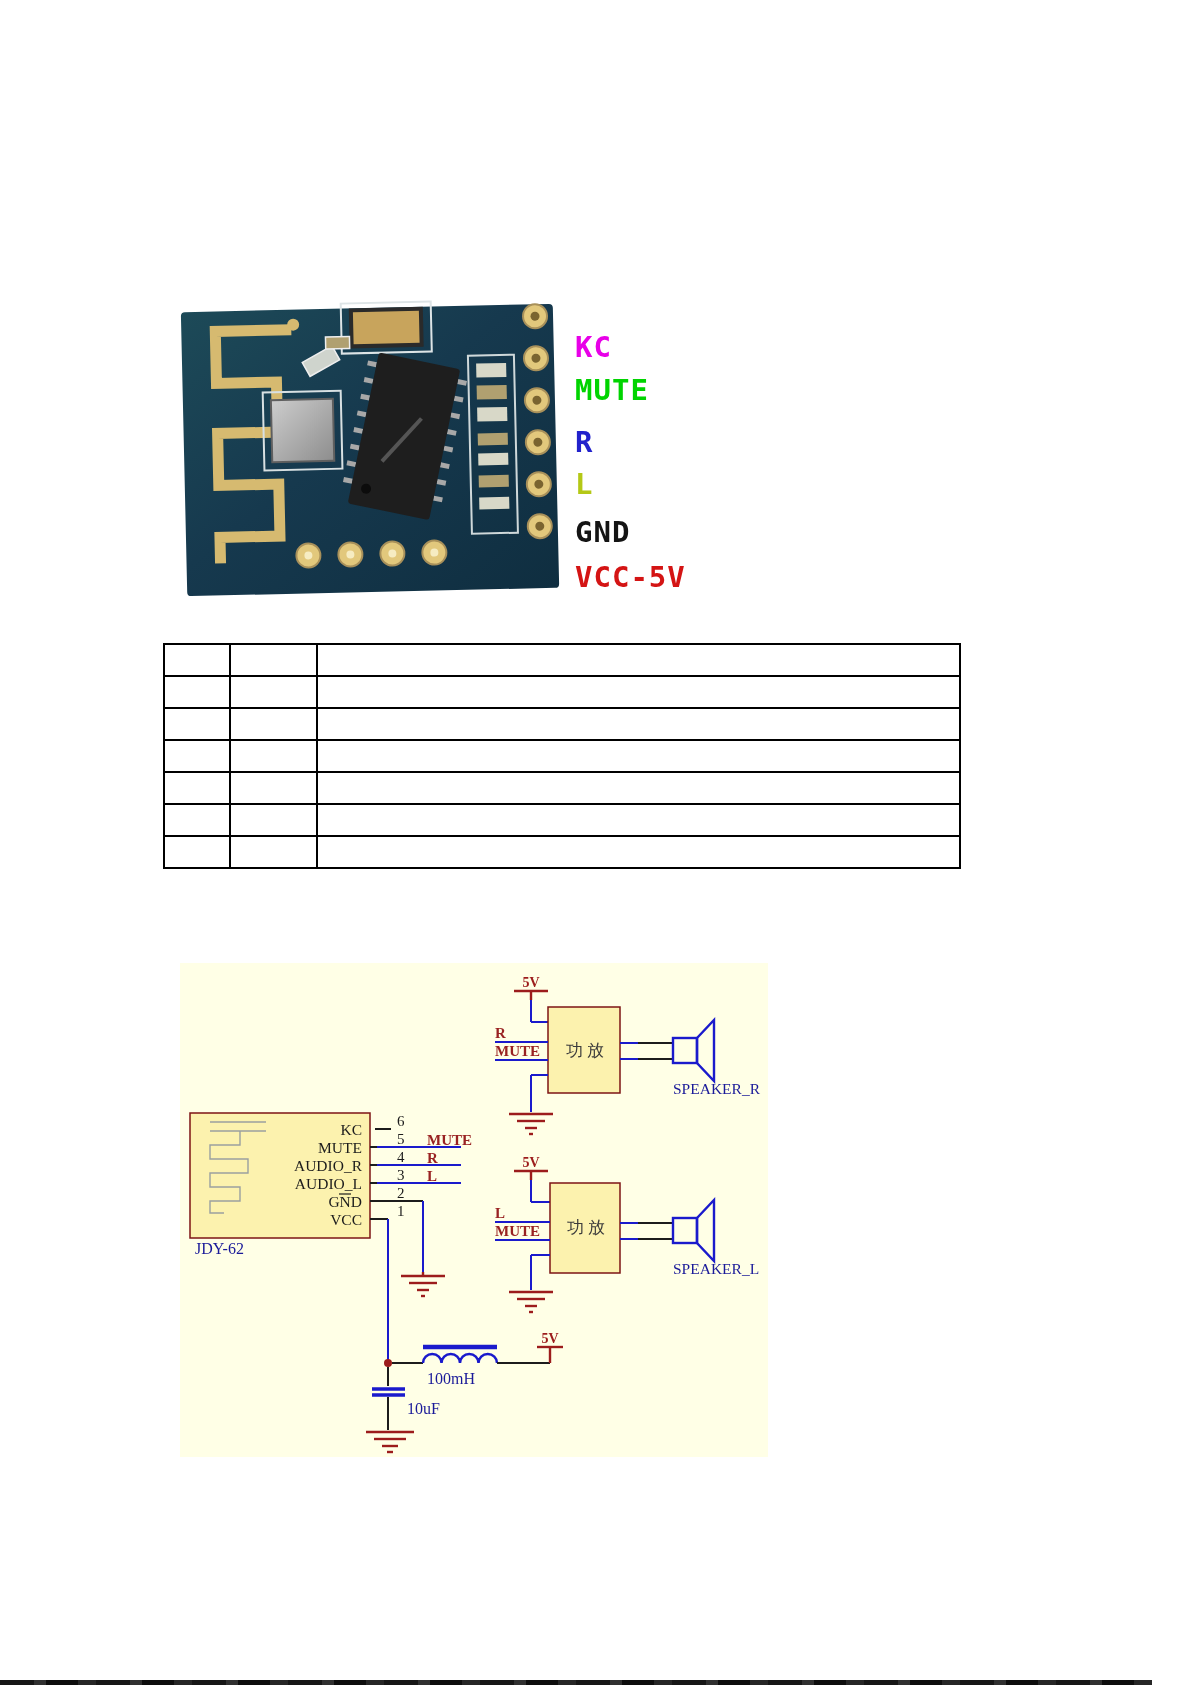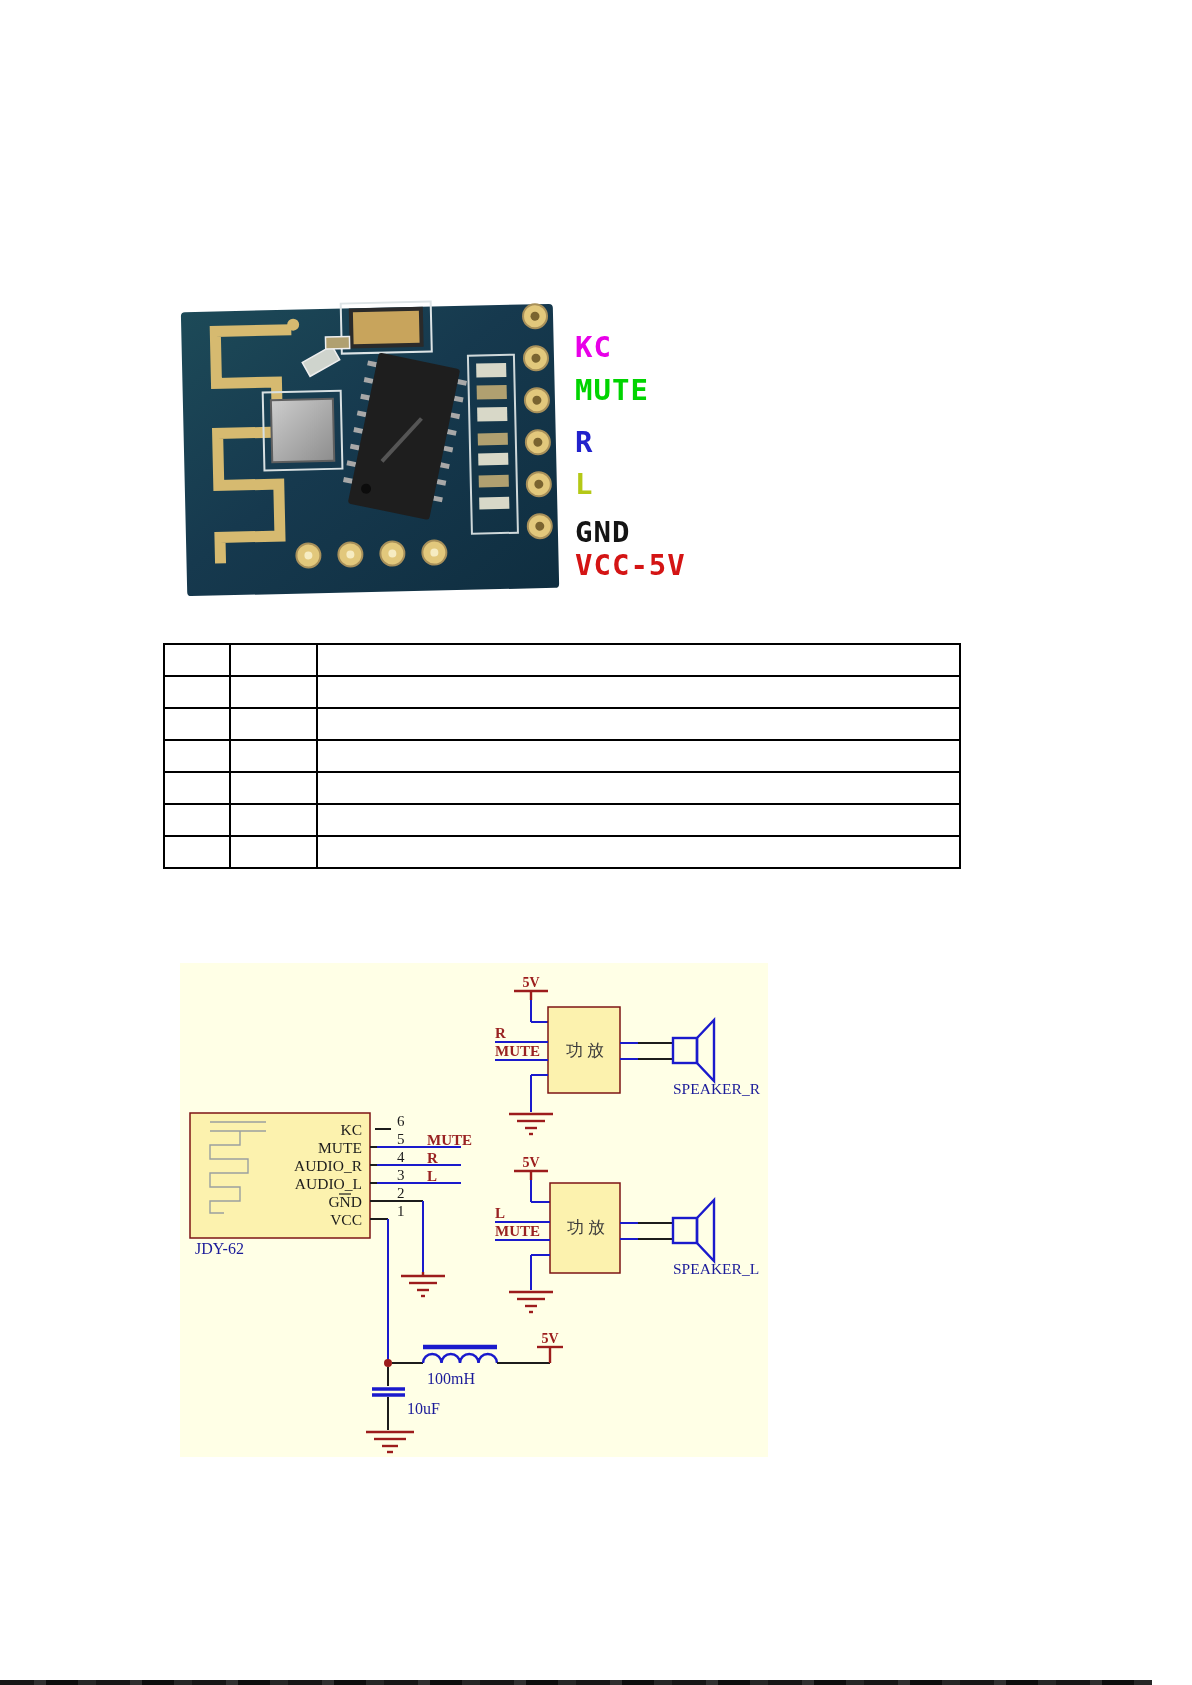--- a/index.html
+++ b/index.html
@@ -9,21 +9,21 @@
   
   .photo-wrap{position:absolute;left:178px;top:296px;width:384px;height:306px;}
   .photo-labels{position:absolute;left:575px;top:0;width:130px;}
   .photo-label{position:absolute;left:0;font-family:"DejaVu Sans Mono",monospace;
                font-weight:bold;font-size:29px;line-height:1;letter-spacing:1px;white-space:nowrap;}
   .pl-0{top:333px;color:#e800e8;}
   .pl-1{top:376px;color:#00d400;}
   .pl-2{top:428px;color:#2222cc;}
   .pl-3{top:470px;color:#b4c816;}
   .pl-4{top:518px;color:#141414;}
-  .pl-5{top:551px;color:#d41414;}
+  .pl-5{top:563px;color:#d41414;}
 
   
   .pin-table{position:absolute;left:163px;top:643px;width:796px;border-collapse:collapse;table-layout:fixed;}
   .pin-table td{border:2px solid #000;height:30px;padding:0;}
 
   
   .schematic-panel{position:absolute;left:180px;top:963px;width:588px;height:494px;background:#ffffe6;}
   .schematic-panel svg{display:block;}
   text.sch{font-family:"Liberation Serif",serif;fill:#1c1c1c;}
   text.navy{fill:#1a1a99;}

